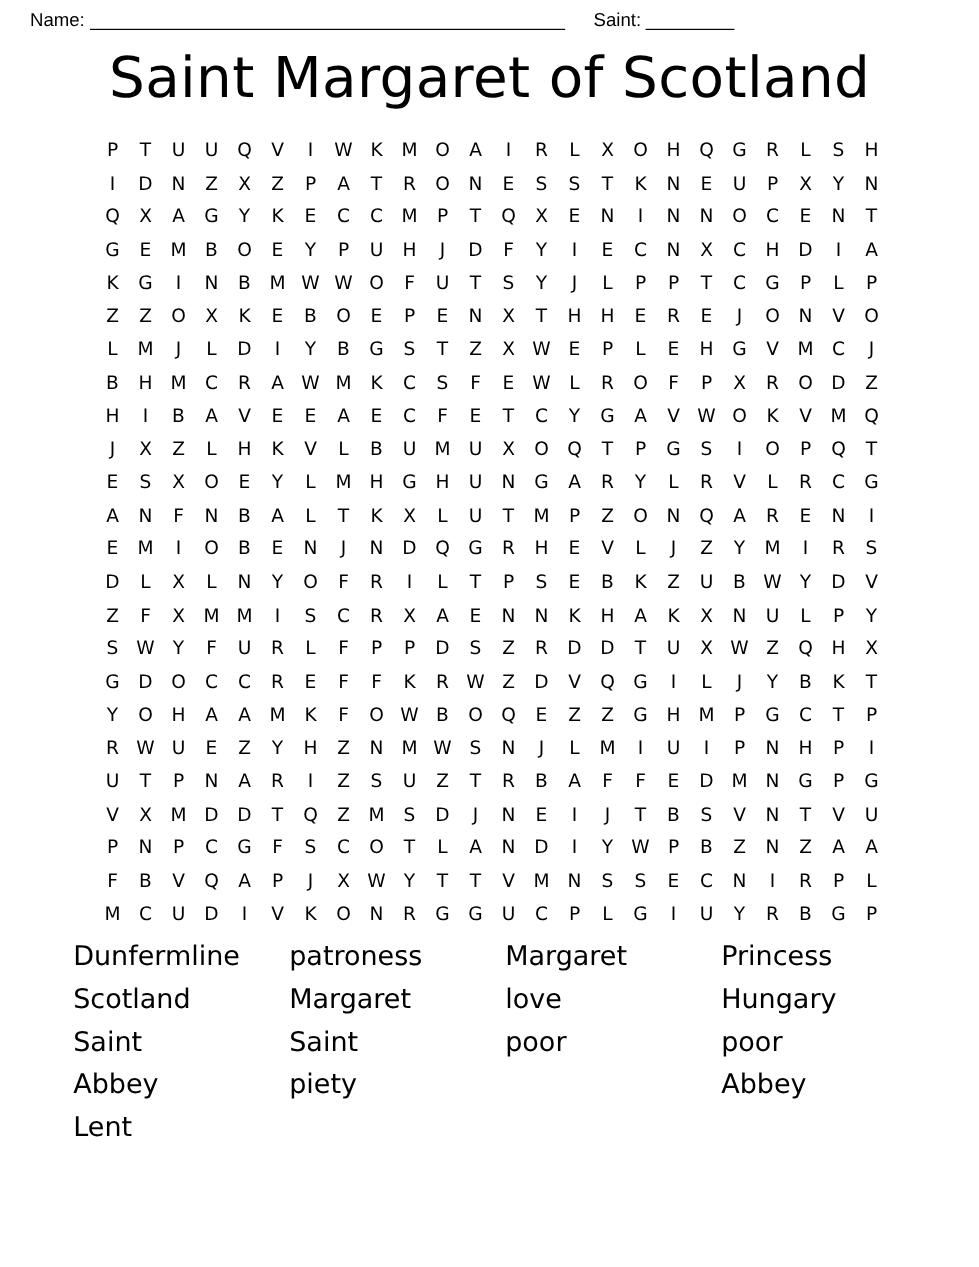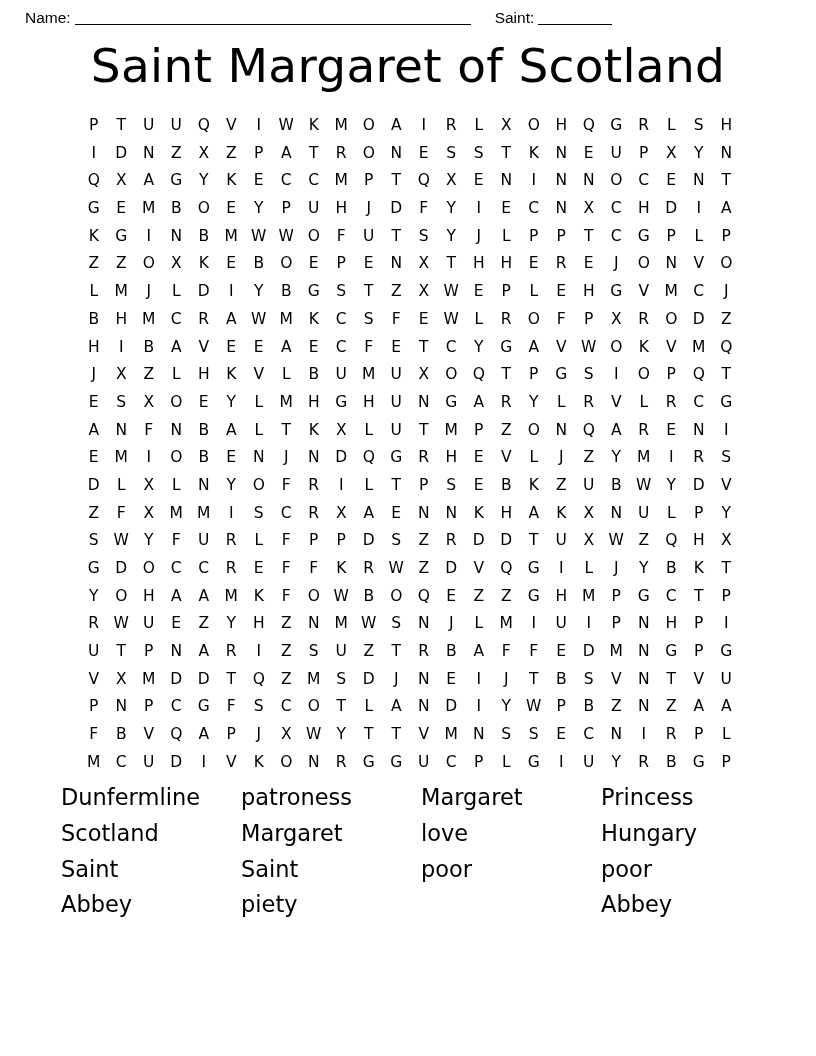--- a/index.html
+++ b/index.html
@@ -743,20 +743,21 @@
       <span class="grid-cell">P</span>
     </div>
   </div>
 
 <div id="word-list">
     <div class="word-col">
       <div class="word-item">Dunfermline</div>
       <div class="word-item">Scotland</div>
       <div class="word-item">Saint</div>
       <div class="word-item">Abbey</div>
+      <div class="word-item">Lent</div>
     </div>
     <div class="word-col">
       <div class="word-item">patroness</div>
       <div class="word-item">Margaret</div>
       <div class="word-item">Saint</div>
       <div class="word-item">piety</div>
     </div>
     <div class="word-col">
       <div class="word-item">Margaret</div>
       <div class="word-item">love</div>

